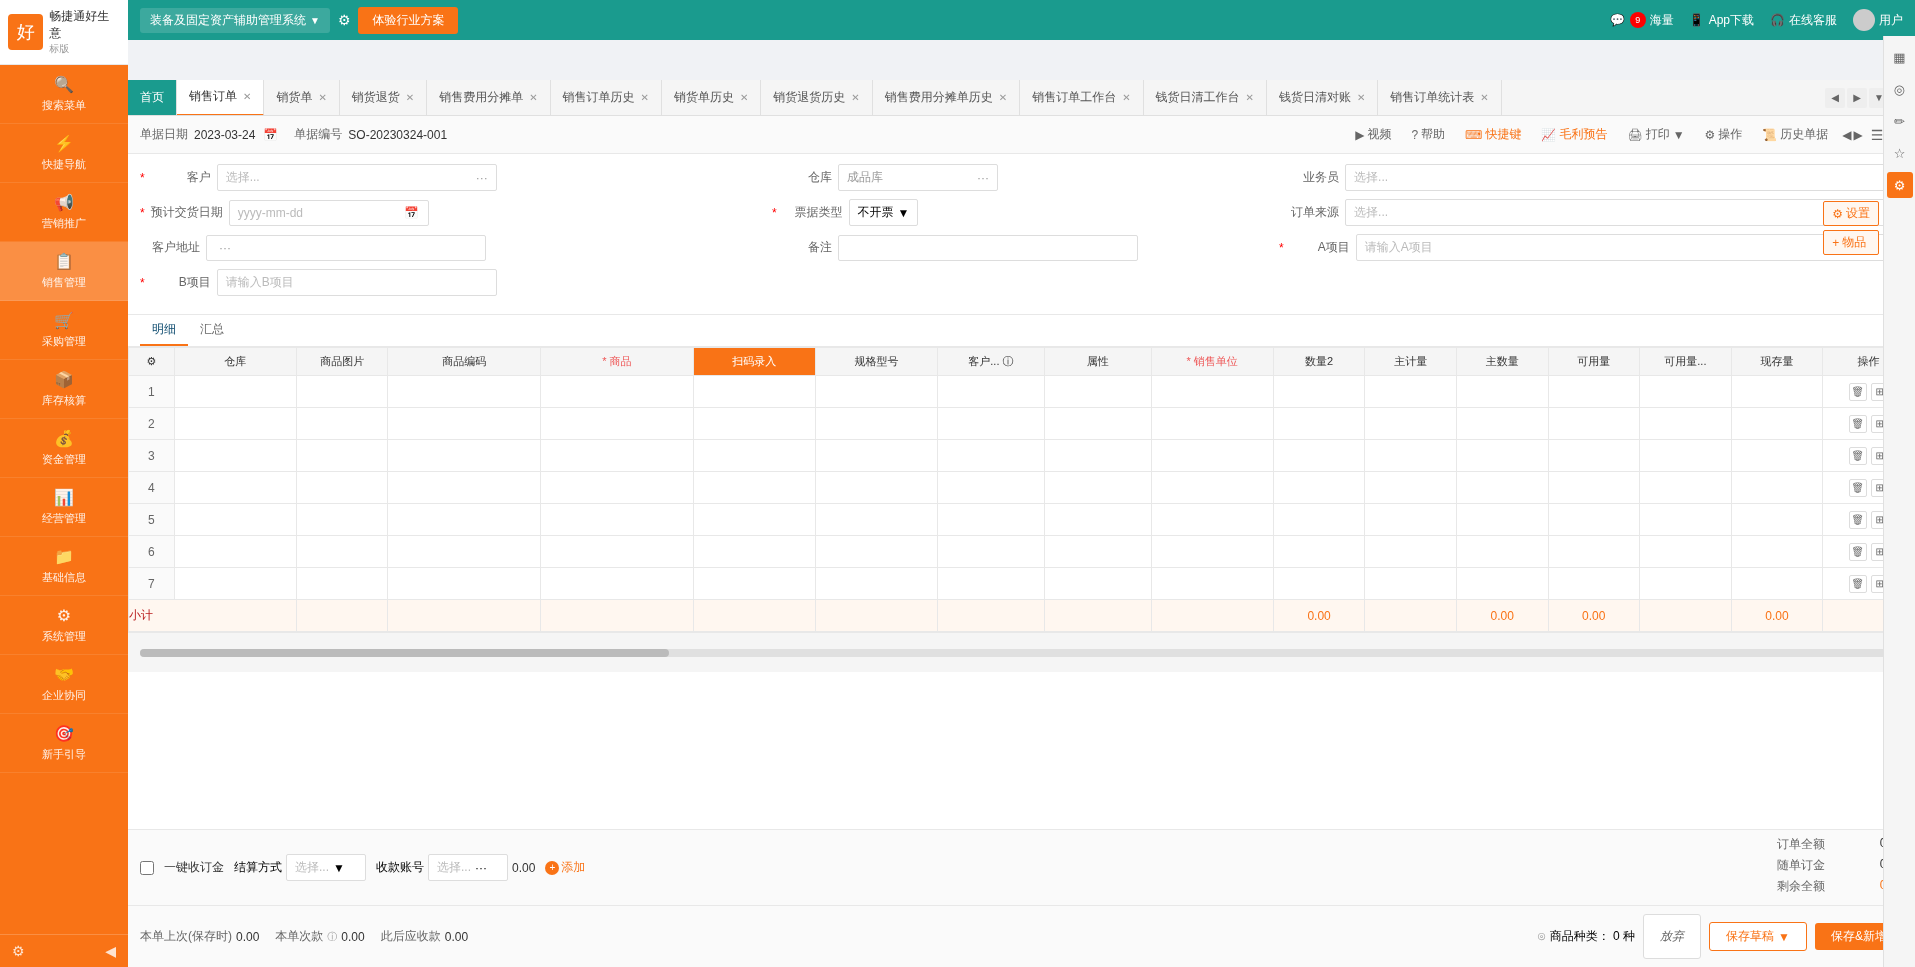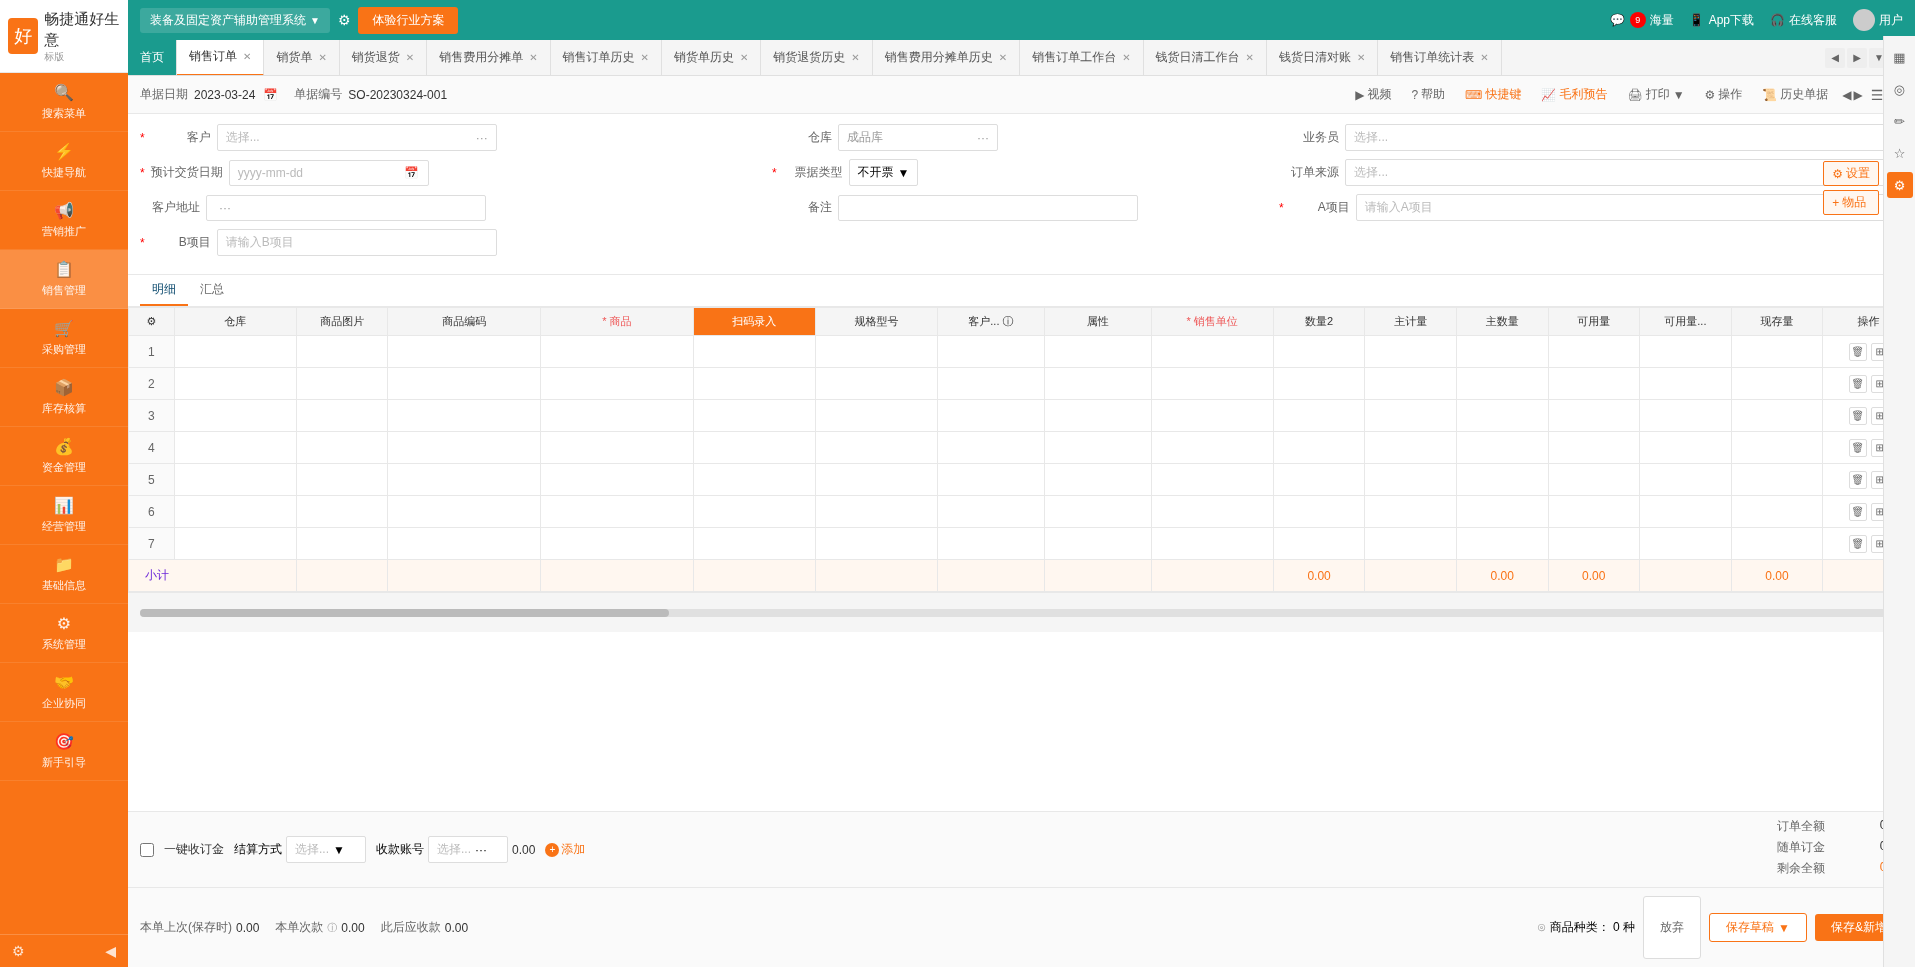--- a/index.html
+++ b/index.html
@@ -2,21 +2,21 @@
 <html><head>
   <meta charset="utf-8">
   <style>
     * { box-sizing: border-box; margin: 0; padding: 0; font-family: 'Microsoft YaHei', Arial, sans-serif; font-size: 12px; }
     body { display: flex; height: 967px; overflow: hidden; background: #f0f2f5; }
 
     
     .sidebar { width: 128px; background: #f97316; display: flex; flex-direction: column; align-items: center; padding-top: 0; flex-shrink: 0; }
     .sidebar-logo { width: 100%; background: #fff; padding: 8px; display: flex; align-items: center; gap: 6px; border-bottom: 1px solid #e8e8e8; }
     .sidebar-logo-icon { width: 36px; height: 36px; background: #f97316; border-radius: 4px; display: flex; align-items: center; justify-content: center; color: white; font-size: 18px; }
-    .sidebar-logo-text { font-size: 15px; color: #333; line-height: 1.4; }
+    .sidebar-logo-text { font-size: 12px; color: #333; line-height: 1.4; }
     .sidebar-logo-sub { font-size: 10px; color: #999; }
     .sidebar-nav { width: 100%; flex: 1; overflow-y: auto; }
     .sidebar-item { display: flex; flex-direction: column; align-items: center; padding: 10px 4px; cursor: pointer; color: rgba(255,255,255,0.9); gap: 4px; border-bottom: 1px solid rgba(255,255,255,0.1); }
     .sidebar-item.active { background: rgba(255,255,255,0.2); }
     .sidebar-item-icon { font-size: 16px; }
     .sidebar-item-label { font-size: 11px; text-align: center; }
     .sidebar-bottom { display: flex; justify-content: space-between; padding: 8px 12px; width: 100%; border-top: 1px solid rgba(255,255,255,0.2); }
     .sidebar-bottom-icon { color: rgba(255,255,255,0.8); cursor: pointer; font-size: 14px; }
 
     
@@ -25,21 +25,21 @@
     
     .topbar { height: 40px; background: #1a9b8e; display: flex; align-items: center; padding: 0 12px; gap: 8px; flex-shrink: 0; }
     .topbar-title { color: white; font-size: 13px; background: rgba(255,255,255,0.15); padding: 4px 10px; border-radius: 3px; display: flex; align-items: center; gap: 4px; }
     .topbar-settings { color: white; cursor: pointer; font-size: 14px; }
     .topbar-btn { background: #f97316; color: white; border: none; padding: 5px 14px; border-radius: 3px; cursor: pointer; font-size: 12px; }
     .topbar-right { margin-left: auto; display: flex; align-items: center; gap: 16px; color: white; font-size: 12px; }
     .topbar-right-item { display: flex; align-items: center; gap: 4px; cursor: pointer; }
     .badge { background: red; color: white; border-radius: 50%; width: 16px; height: 16px; font-size: 9px; display: flex; align-items: center; justify-content: center; }
 
     
-    .tabbar { height: 36px; background: #f5f5f5; display: flex; align-items: center; border-bottom: 1px solid #e0e0e0; flex-shrink: 0; overflow: hidden; }
+    .tabbar { height: 36px; background: #f5f5f5; display: flex; align-items: center; border-bottom: 1px solid #e0e0e0; flex-shrink: 0; overflow: hidden; margin-top: 40px; }
     .tab { padding: 0 12px; height: 36px; display: flex; align-items: center; gap: 4px; cursor: pointer; white-space: nowrap; border-right: 1px solid #e0e0e0; font-size: 12px; color: #555; }
     .tab.active { background: white; color: #333; font-weight: 500; border-bottom: 2px solid #f97316; }
     .tab .close-btn { color: #999; font-size: 10px; margin-left: 2px; }
     .tab-home { background: #1a9b8e; color: white; }
     .tabbar-arrows { display: flex; align-items: center; margin-left: auto; padding: 0 4px; gap: 2px; }
     .tabbar-arrow { width: 20px; height: 20px; display: flex; align-items: center; justify-content: center; cursor: pointer; color: #666; background: #eee; border-radius: 2px; font-size: 10px; }
 
     
     .content { flex: 1; overflow: hidden; display: flex; flex-direction: column; background: white; }
 
@@ -88,21 +88,21 @@
     .order-summary-row { display: flex; justify-content: flex-end; gap: 18px; margin-bottom: 4px; }
     .order-summary-label { color: #666; }
     .order-summary-value { color: #333; min-width: 60px; text-align: right; }
 
     
     .status-bar { padding: 8px 12px; border-top: 1px solid #e8e8e8; display: flex; align-items: center; gap: 16px; background: #fafafa; flex-shrink: 0; }
     .status-field { display: flex; align-items: center; gap: 4px; }
     .status-label { color: #666; }
     .status-value { color: #333; }
     .status-bar-right { margin-left: auto; display: flex; align-items: center; gap: 8px; }
-    .btn-discard { border: 1px solid #ddd; background: white; padding: 22px 16px; border-radius: 3px; cursor: pointer; color: #666; }
+    .btn-discard { border: 1px solid #ddd; background: white; padding: 13px 16px; border-radius: 3px; cursor: pointer; color: #666; font-style: italic; }
     .btn-save-draft { border: 1px solid #f97316; background: white; padding: 5px 16px; border-radius: 3px; cursor: pointer; color: #f97316; display: flex; align-items: center; gap: 4px; }
     .btn-save-new { background: #f97316; color: white; border: none; padding: 5px 16px; border-radius: 3px; cursor: pointer; }
 
     
     .table-scroll { height: 40px; background: #f5f5f5; border-top: 1px solid #e8e8e8; display: flex; align-items: center; padding: 0 12px; }
     .scroll-track { flex: 1; height: 8px; background: #e0e0e0; border-radius: 4px; position: relative; }
     .scroll-thumb { width: 30%; height: 100%; background: #bbb; border-radius: 4px; }
 
     .settings-btn { background: #fff7f0; border: 1px solid #f97316; color: #f97316; padding: 3px 8px; border-radius: 2px; cursor: pointer; font-size: 11px; display: flex; align-items: center; gap: 3px; }
     .add-goods-btn { background: #fff7f0; border: 1px solid #f97316; color: #f97316; padding: 3px 8px; border-radius: 2px; cursor: pointer; font-size: 11px; display: flex; align-items: center; gap: 3px; }
@@ -628,21 +628,21 @@
               <td></td>
             <td>
               <div class="table-ops">
                 <button class="op-btn">🗑</button>
                 <button class="op-btn">⊞</button>
               </div>
             </td>
           </tr>
 
           <tr class="subtotal-row">
-            <td colspan="2" style="color:#6d28d9;text-align:left;padding-left:16px;">小计</td>
+            <td colspan="2" style="color:#b91c1c;text-align:left;padding-left:0;">小计</td>
             <td></td>
             <td></td>
             <td></td>
             <td></td>
             <td></td>
             <td></td>
             <td></td>
             <td></td>
             <td style="color:#f97316;">0.00</td>
             <td></td>

